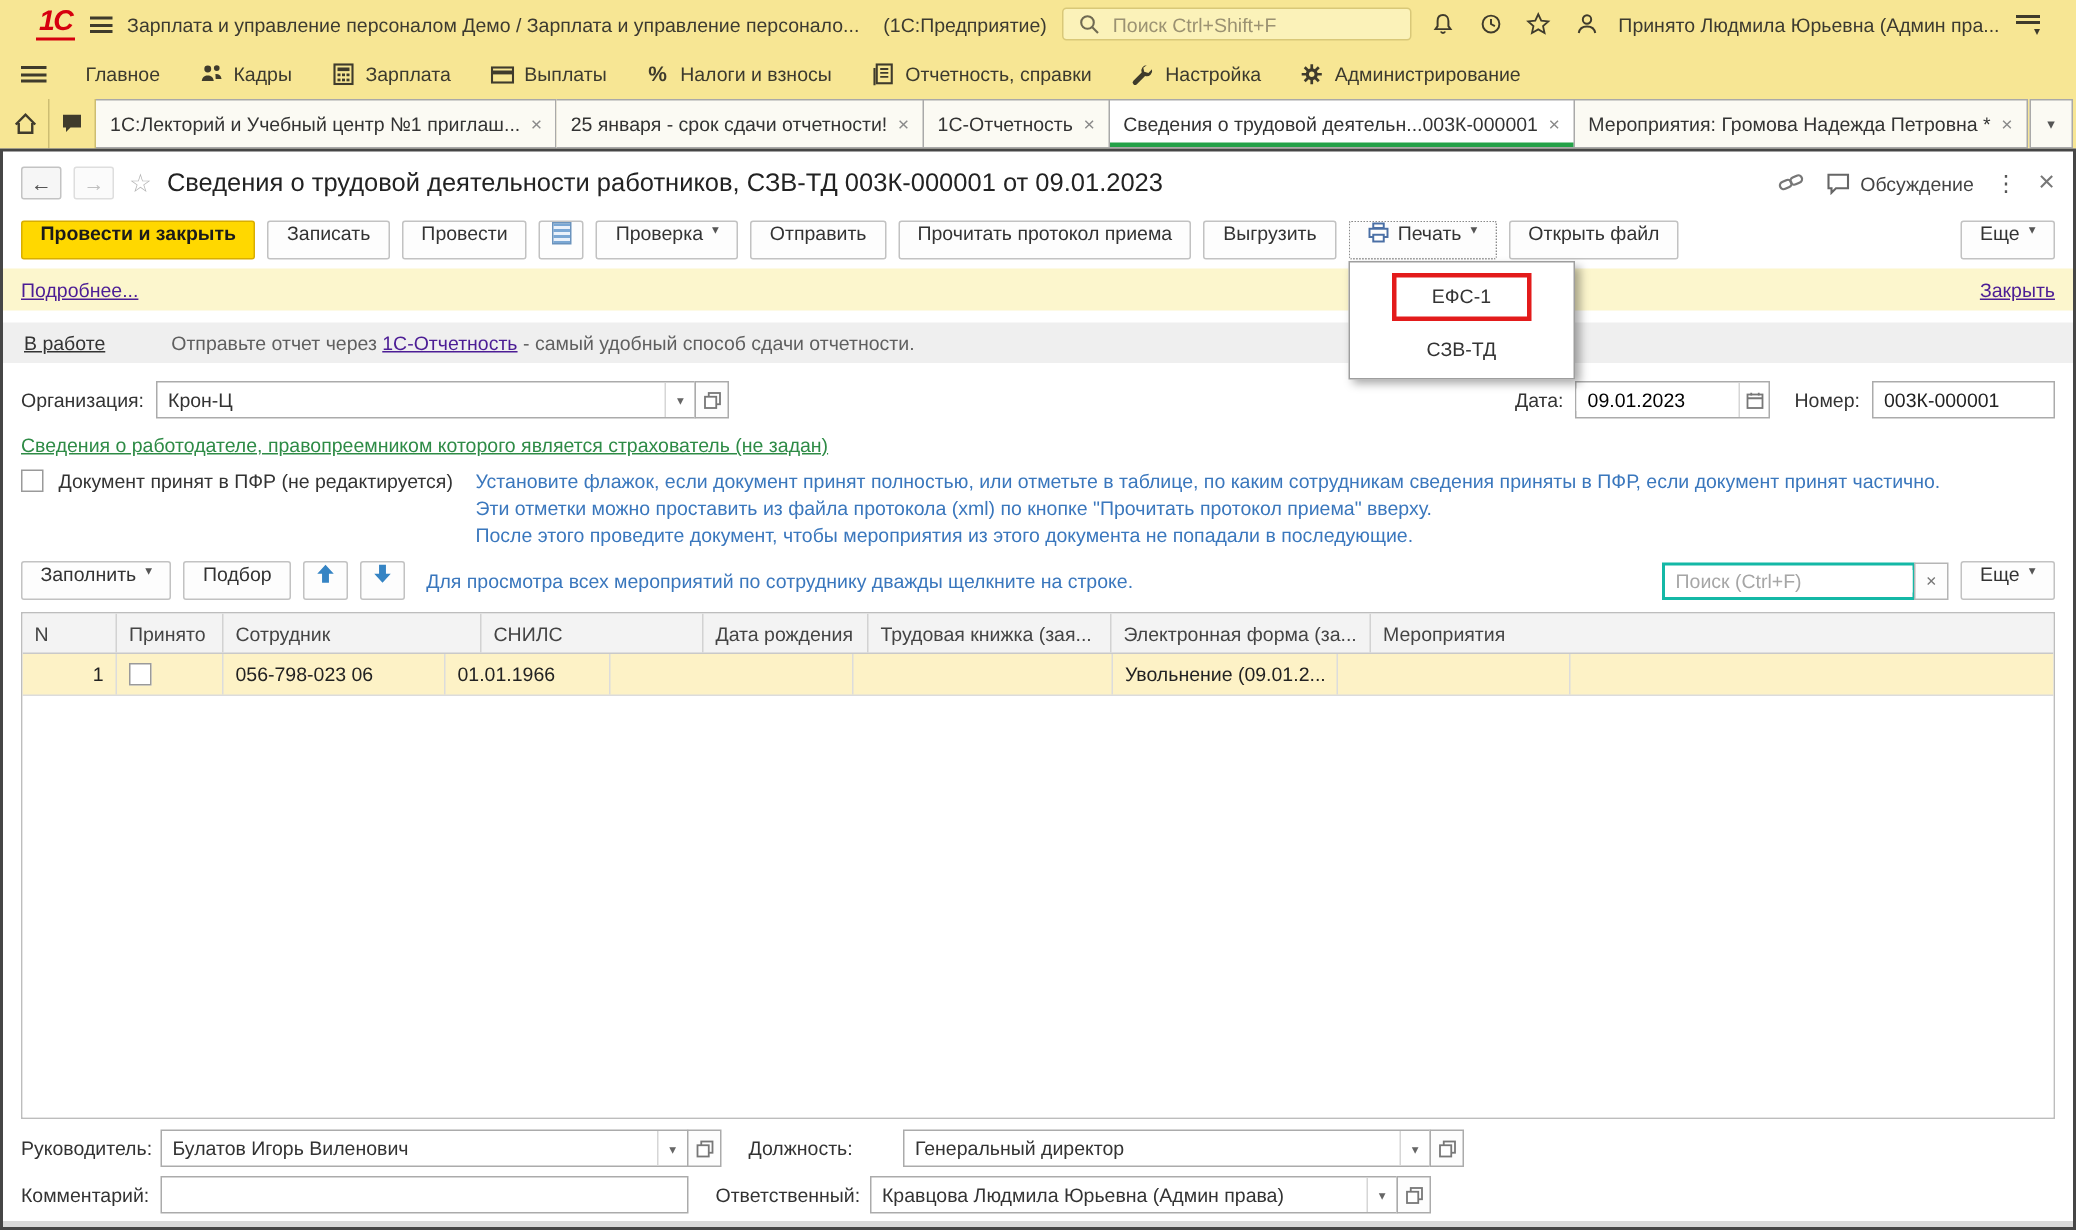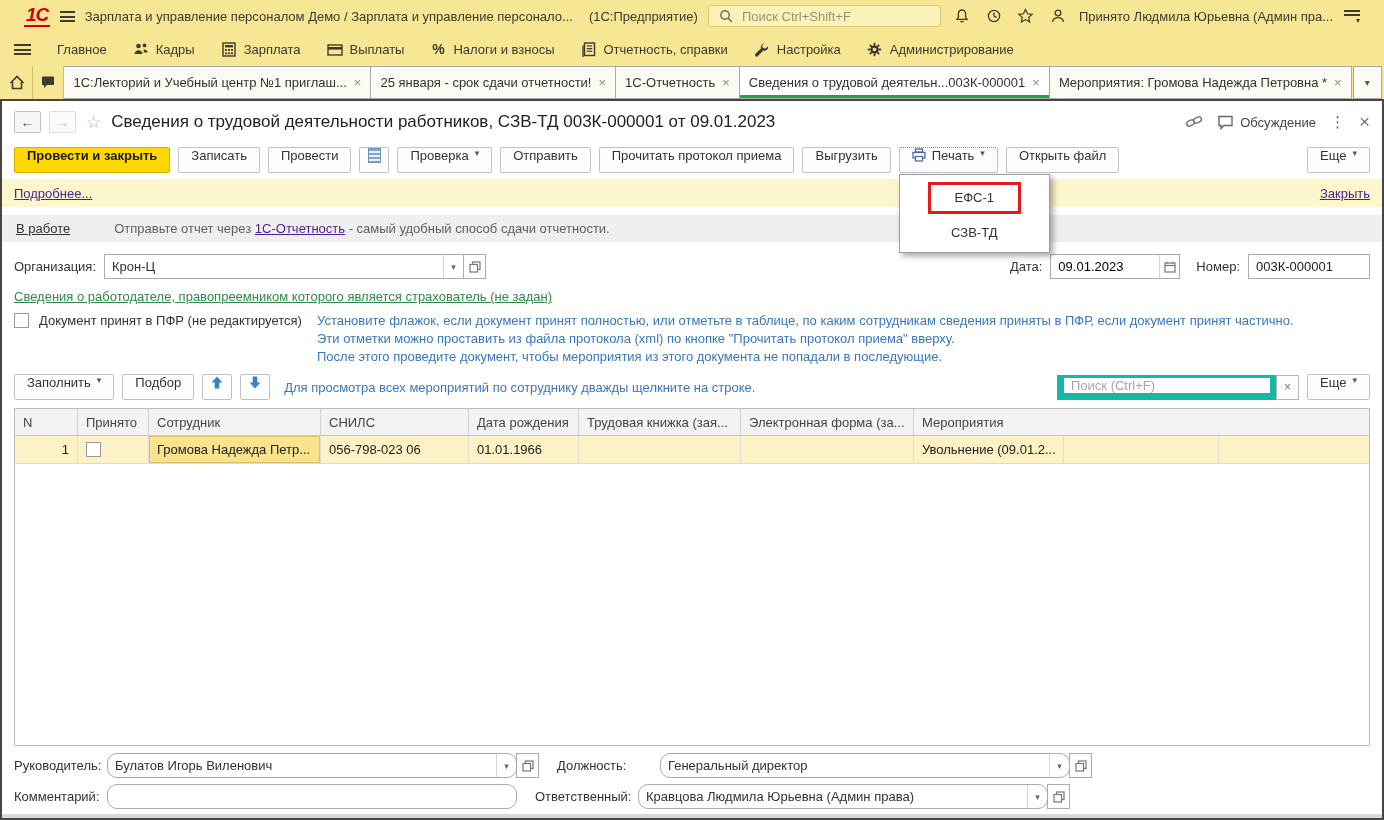--- a/index.html
+++ b/index.html
@@ -86,21 +86,21 @@
   a.green { color:#2e8b46; text-decoration:underline; }
   .pfr-row { margin-top:8px; padding:0 12px; display:flex; align-items:flex-start; gap:10px; flex:none; }
   .cbx { width:15px; height:15px; border:1px solid #9a9a9a; background:#fff; flex:none; margin-top:1px; }
   .pfr-label { width:268px; flex:none; margin-top:1px; }
   .notes { color:#3a77bd; line-height:18px; }
 
   
   .tbl-toolbar { margin-top:8px; padding:0 12px; display:flex; align-items:center; gap:8px; flex:none; }
   .arrowbtn { width:30px; height:26px; padding:0; justify-content:center; }
   .hint { color:#3a77bd; margin-left:6px; white-space:nowrap; }
-  .srch { width:220px; height:25px; border:7px solid #14b8a6; display:flex; align-items:flex-end; background:#fff; }
+  .srch { width:169px; height:25px; border:2px solid #14b8a6; display:flex; align-items:center; background:#fff; }
   .srch input { border:none; outline:none; width:100%; padding:0 7px; font-size:13px; font-family:inherit; color:#333; }
   .srch input::placeholder { color:#a6a6a6; }
   .srch-x { width:23px; height:25px; border:1px solid #b5b5b5; margin-left:-1px; background:#fdfdfd; display:flex; align-items:center; justify-content:center; color:#777; font-size:12px; flex:none; }
 
   
   .grid { flex:1; margin:8px 12px 0; border:1px solid #bdbdbd; min-height:0; display:flex; flex-direction:column; overflow:hidden; }
   .ghead { height:27px; display:flex; background:#f3f3f3; border-bottom:1px solid #c9c9c9; flex:none; }
   .ghead .c { display:flex; align-items:center; padding:0 8px; border-right:1px solid #d2d2d2; color:#444; white-space:nowrap; overflow:hidden; }
   .grow { height:28px; display:flex; background:#fdf2c6; border-bottom:1px solid #dcdcdc; flex:none; }
   .grow .c { display:flex; align-items:center; padding:0 8px; border-right:1px solid #dcdcdc; white-space:nowrap; overflow:hidden; color:#222; }
@@ -109,21 +109,21 @@
   .c7{flex:1;} .c7a{width:150px;flex:none;} .c7b{width:155px;flex:none;} .c7c{flex:1; border-right:none!important;}
   .num { justify-content:flex-end; }
   .selcell { background:#f9e48d; box-shadow:inset 0 0 0 1px #dcc066; }
   .grid-rest { flex:1; background:#fff; }
 
   
   .frow { display:flex; align-items:center; padding:0 12px; flex:none; }
   .frow1 { margin-top:7px; } .frow2 { margin-top:6px; margin-bottom:2px; }
   .flbl { width:93px; flex:none; }
   .flbl2 { width:103px; flex:none; margin-left:18px; }
-  .fw { width:410px;border-radius:10px; }
+  .fw { width:352px; }
   .bottom-strip { height:4px; background:#d9d9d9; flex:none; margin-top:3px; }
 
   svg { display:block; }
 </style>
 </head>
 <body>
 
 <div class="app">
 
   <div class="titlebar">
@@ -464,21 +464,20 @@
         <span class="c c4">Дата рождения</span>
         <span class="c c5">Трудовая книжка (зая...</span>
         <span class="c c6">Электронная форма (за...</span>
         <span class="c c7" style="border-right:none">Мероприятия</span>
       </div>
       <div class="grow">
         <span class="c c0 num">1</span>
         <span class="c c1">
             <span class="cbx" style="margin-top:0"></span>
           </span>
-        <span class="c c2 selcell">Громова Надежда Петр...</span>
         <span class="c c3">056-798-023 06</span>
         <span class="c c4">01.01.1966</span>
         <span class="c c5"></span>
         <span class="c c6"></span>
         <span class="c c7a">Увольнение (09.01.2...</span>
         <span class="c c7b"></span>
         <span class="c c7c"></span>
       </div>
       <div class="grid-rest"></div>
     </div>

